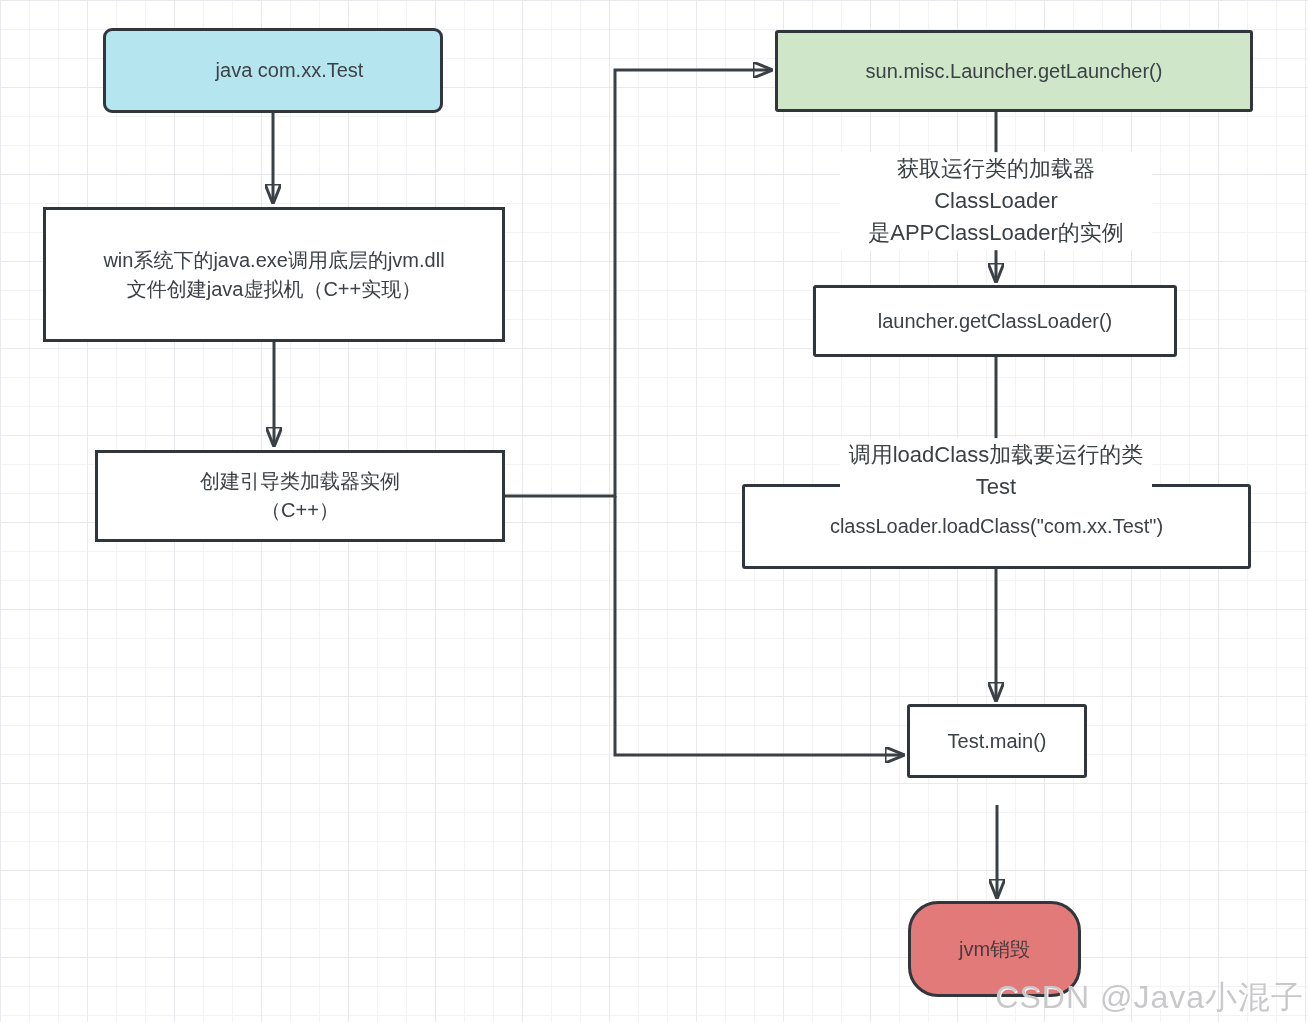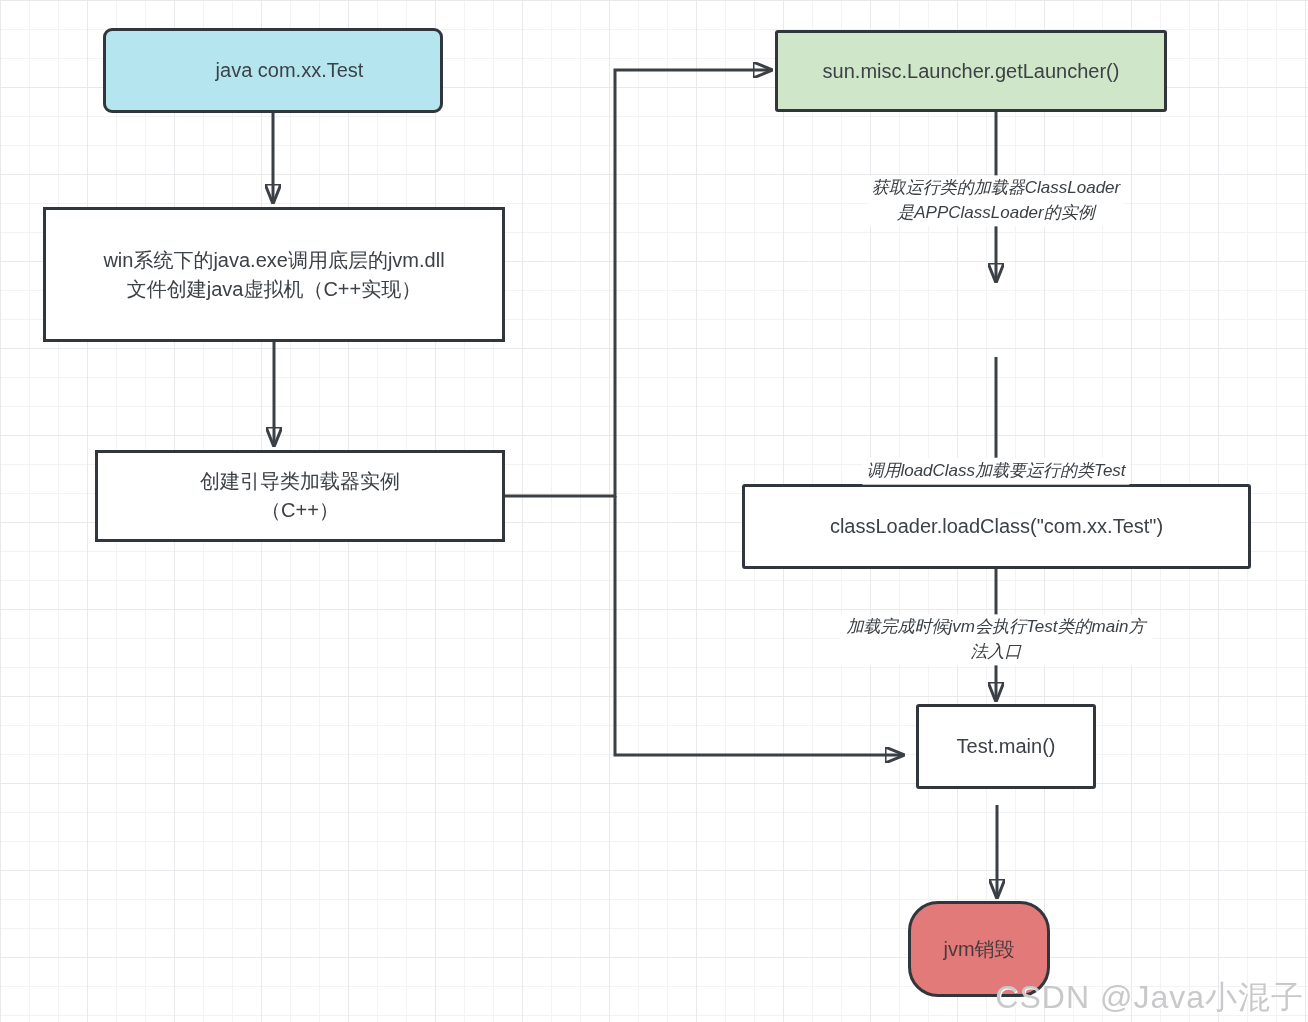--- a/index.html
+++ b/index.html
@@ -41,25 +41,24 @@
   .node.sq{border-radius:3px;}
   .node.pill{border-radius:30px;}
   .node.start{background:#b5e6ef;border-radius:9px;padding-left:43px;}
   .node.launcher{background:#cfe7c8;}
   .node.destroy{background:#e27a79;color:#4a3a3c;}
   .edge-label{
     position:absolute;
     transform:translate(-50%,-50%);
     background:#ffffff;
     color:#3b4045;
-    font-size:17px;line-height:1.45;
+    font-size:22px;line-height:1.45;
     text-align:center;
     white-space:pre-line;
     padding:1px 4px;
-    font-style:italic;
   }
   .watermark{
     position:absolute;
     right:4px;bottom:2px;
     font-size:32px;
     color:#c9c9cb;
     text-shadow:1px 1px 0 #ffffff;
     letter-spacing:1px;
   }
 </style>
@@ -85,32 +84,32 @@
   </svg>
 
   <div class="node start" style="left:103px;top:28px;width:340px;height:85px;">java com.xx.Test</div>
 
   <div class="node rounded" style="left:43px;top:207px;width:462px;height:135px;">win系统下的java.exe调用底层的jvm.dll
 文件创建java虚拟机（C++实现）</div>
 
   <div class="node rounded" style="left:95px;top:450px;width:410px;height:92px;">创建引导类加载器实例
 （C++）</div>
 
-  <div class="node sq launcher" style="left:775px;top:30px;width:392px;height:82px;">sun.misc.Launcher.getLauncher()</div>
+  <div class="node sq launcher" style="left:775px;top:30px;width:478px;height:82px;">sun.misc.Launcher.getLauncher()</div>
 
+  <div class="node sq" style="left:813px;top:285px;width:364px;height:72px;">launcher.getClassLoader()</div>
 
   <div class="node sq" style="left:742px;top:484px;width:509px;height:85px;">classLoader.loadClass("com.xx.Test")</div>
 
-  <div class="node sq" style="left:907px;top:704px;width:180px;height:85px;margin-left:9px;">Test.main()</div>
+  <div class="node sq" style="left:907px;top:704px;width:180px;height:74px;">Test.main()</div>
 
-  <div class="node pill destroy" style="left:908px;top:901px;width:142px;height:96px;">jvm销毁</div>
+  <div class="node pill destroy" style="left:908px;top:901px;width:173px;height:96px;">jvm销毁</div>
 
   <div class="edge-label" style="left:996px;top:201px;">获取运行类的加载器ClassLoader
 是APPClassLoader的实例</div>
 
   <div class="edge-label" style="left:996px;top:424px;margin-top:47px;">调用loadClass加载要运行的类Test</div>
 
-  <div class="edge-label" style="left:996px;top:640px;">加载完成时候jvm会执行Test类的main方法入口</div>
 
 
   <div class="watermark">CSDN @Java小混子</div>
 
 </div>
 
 </body></html>

